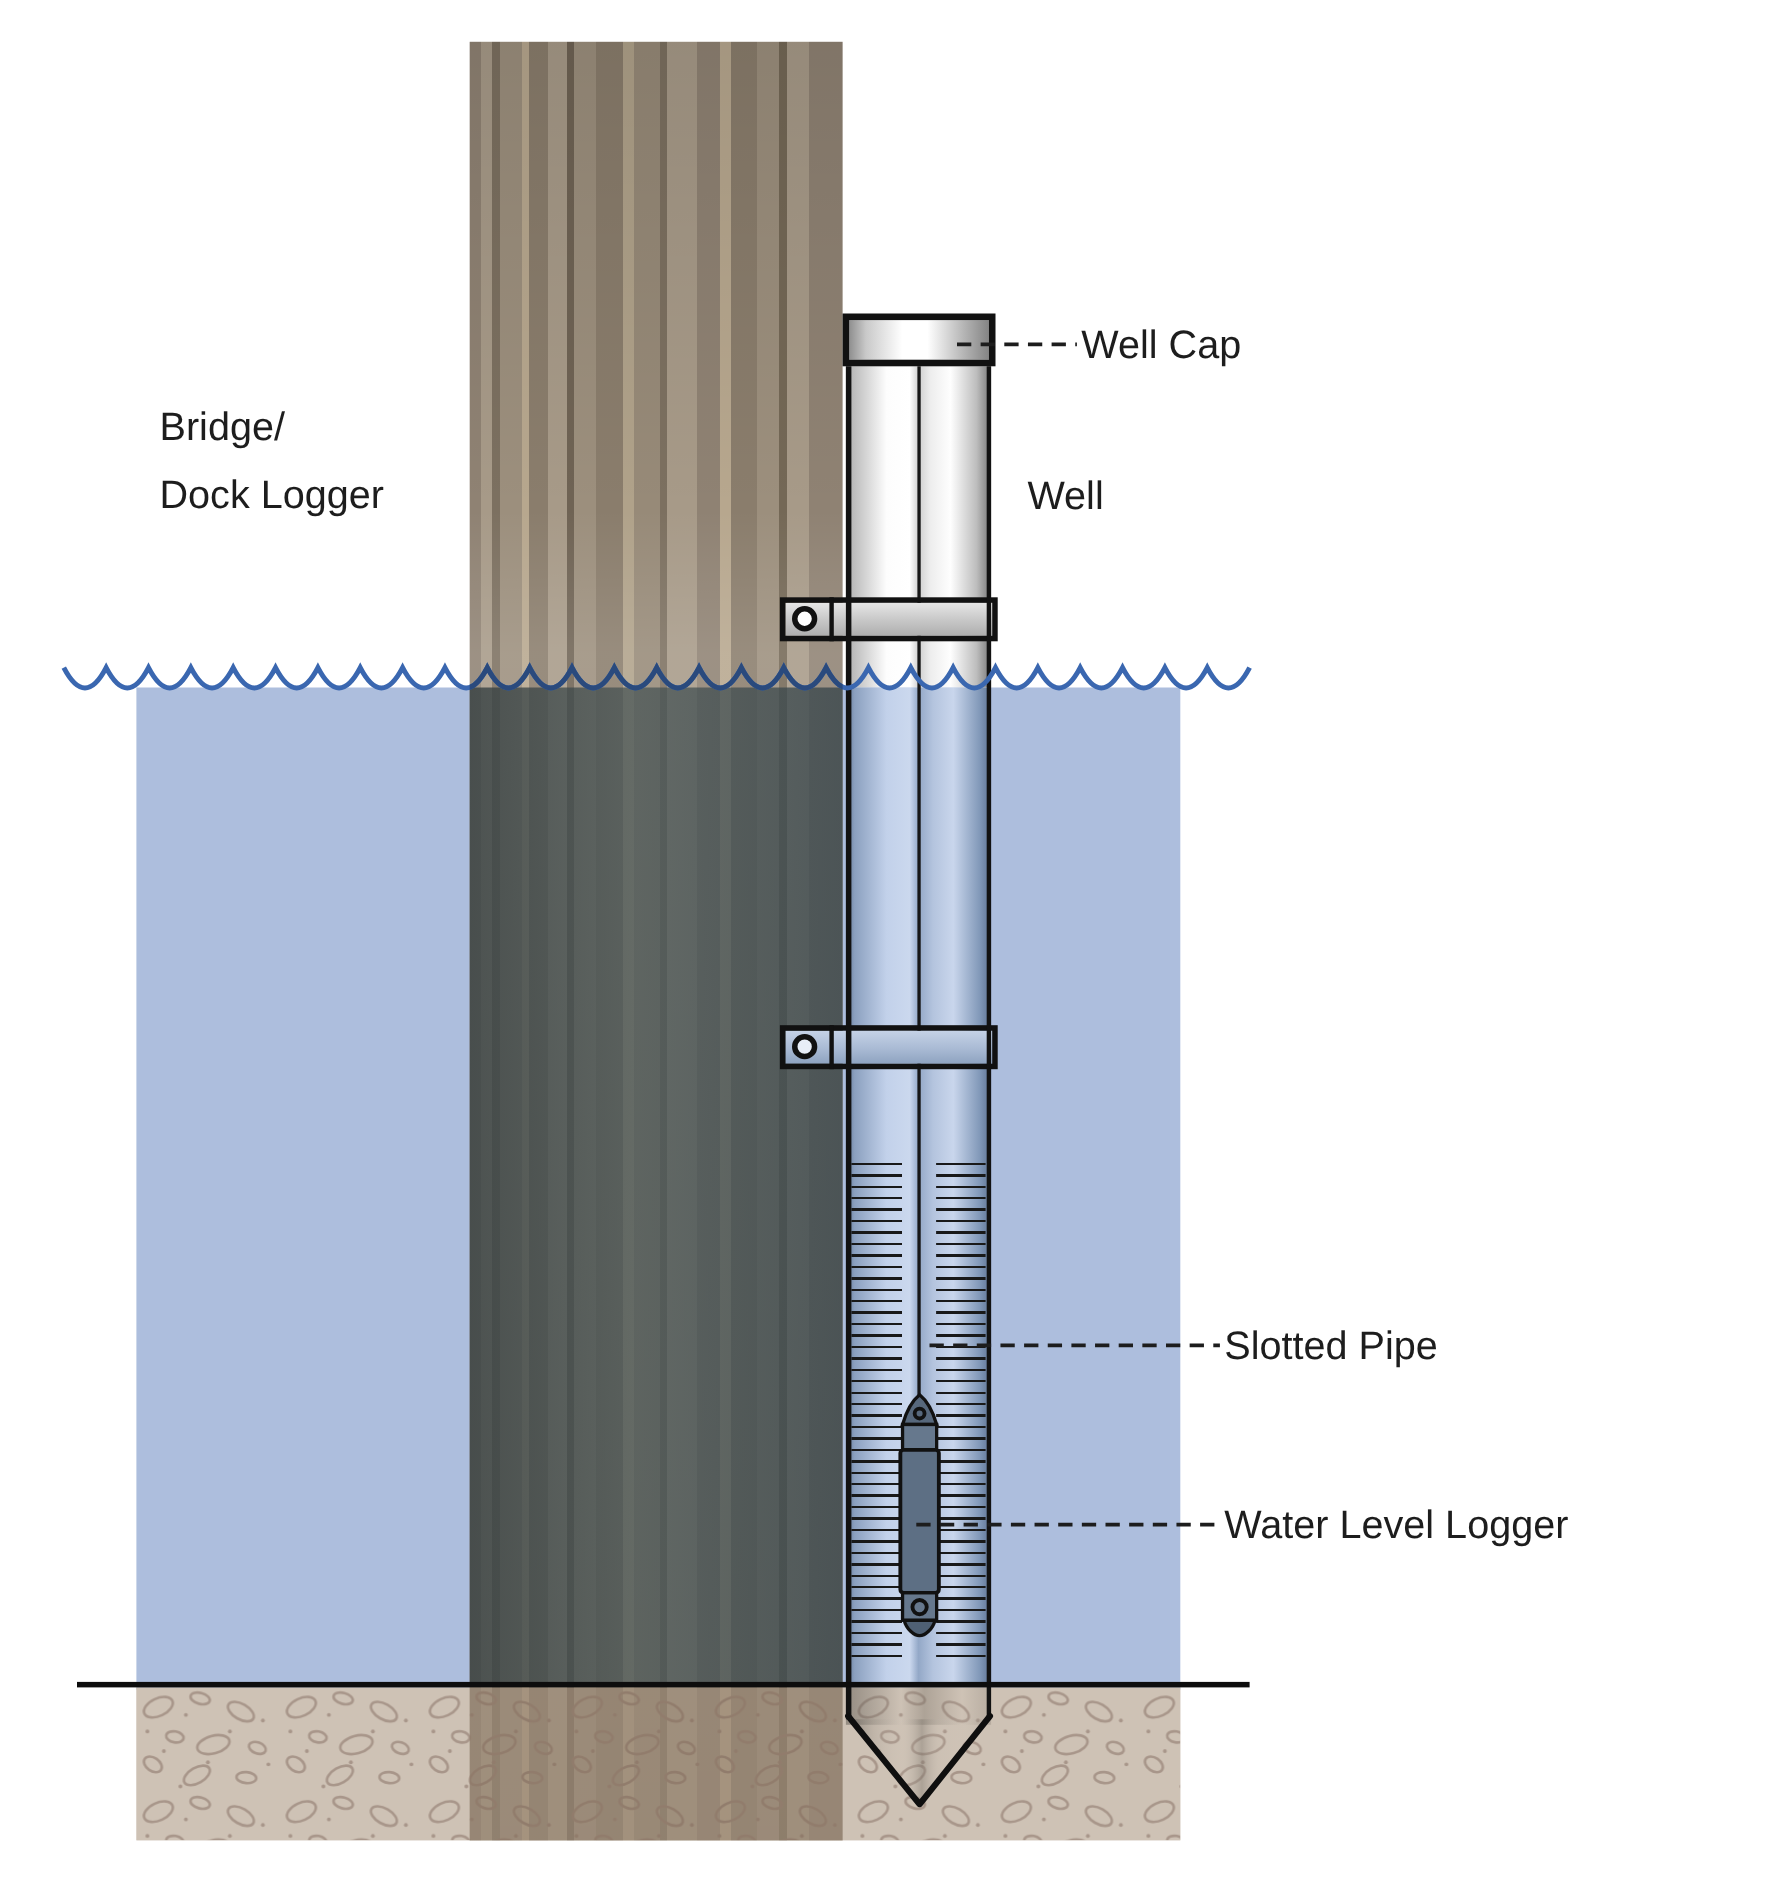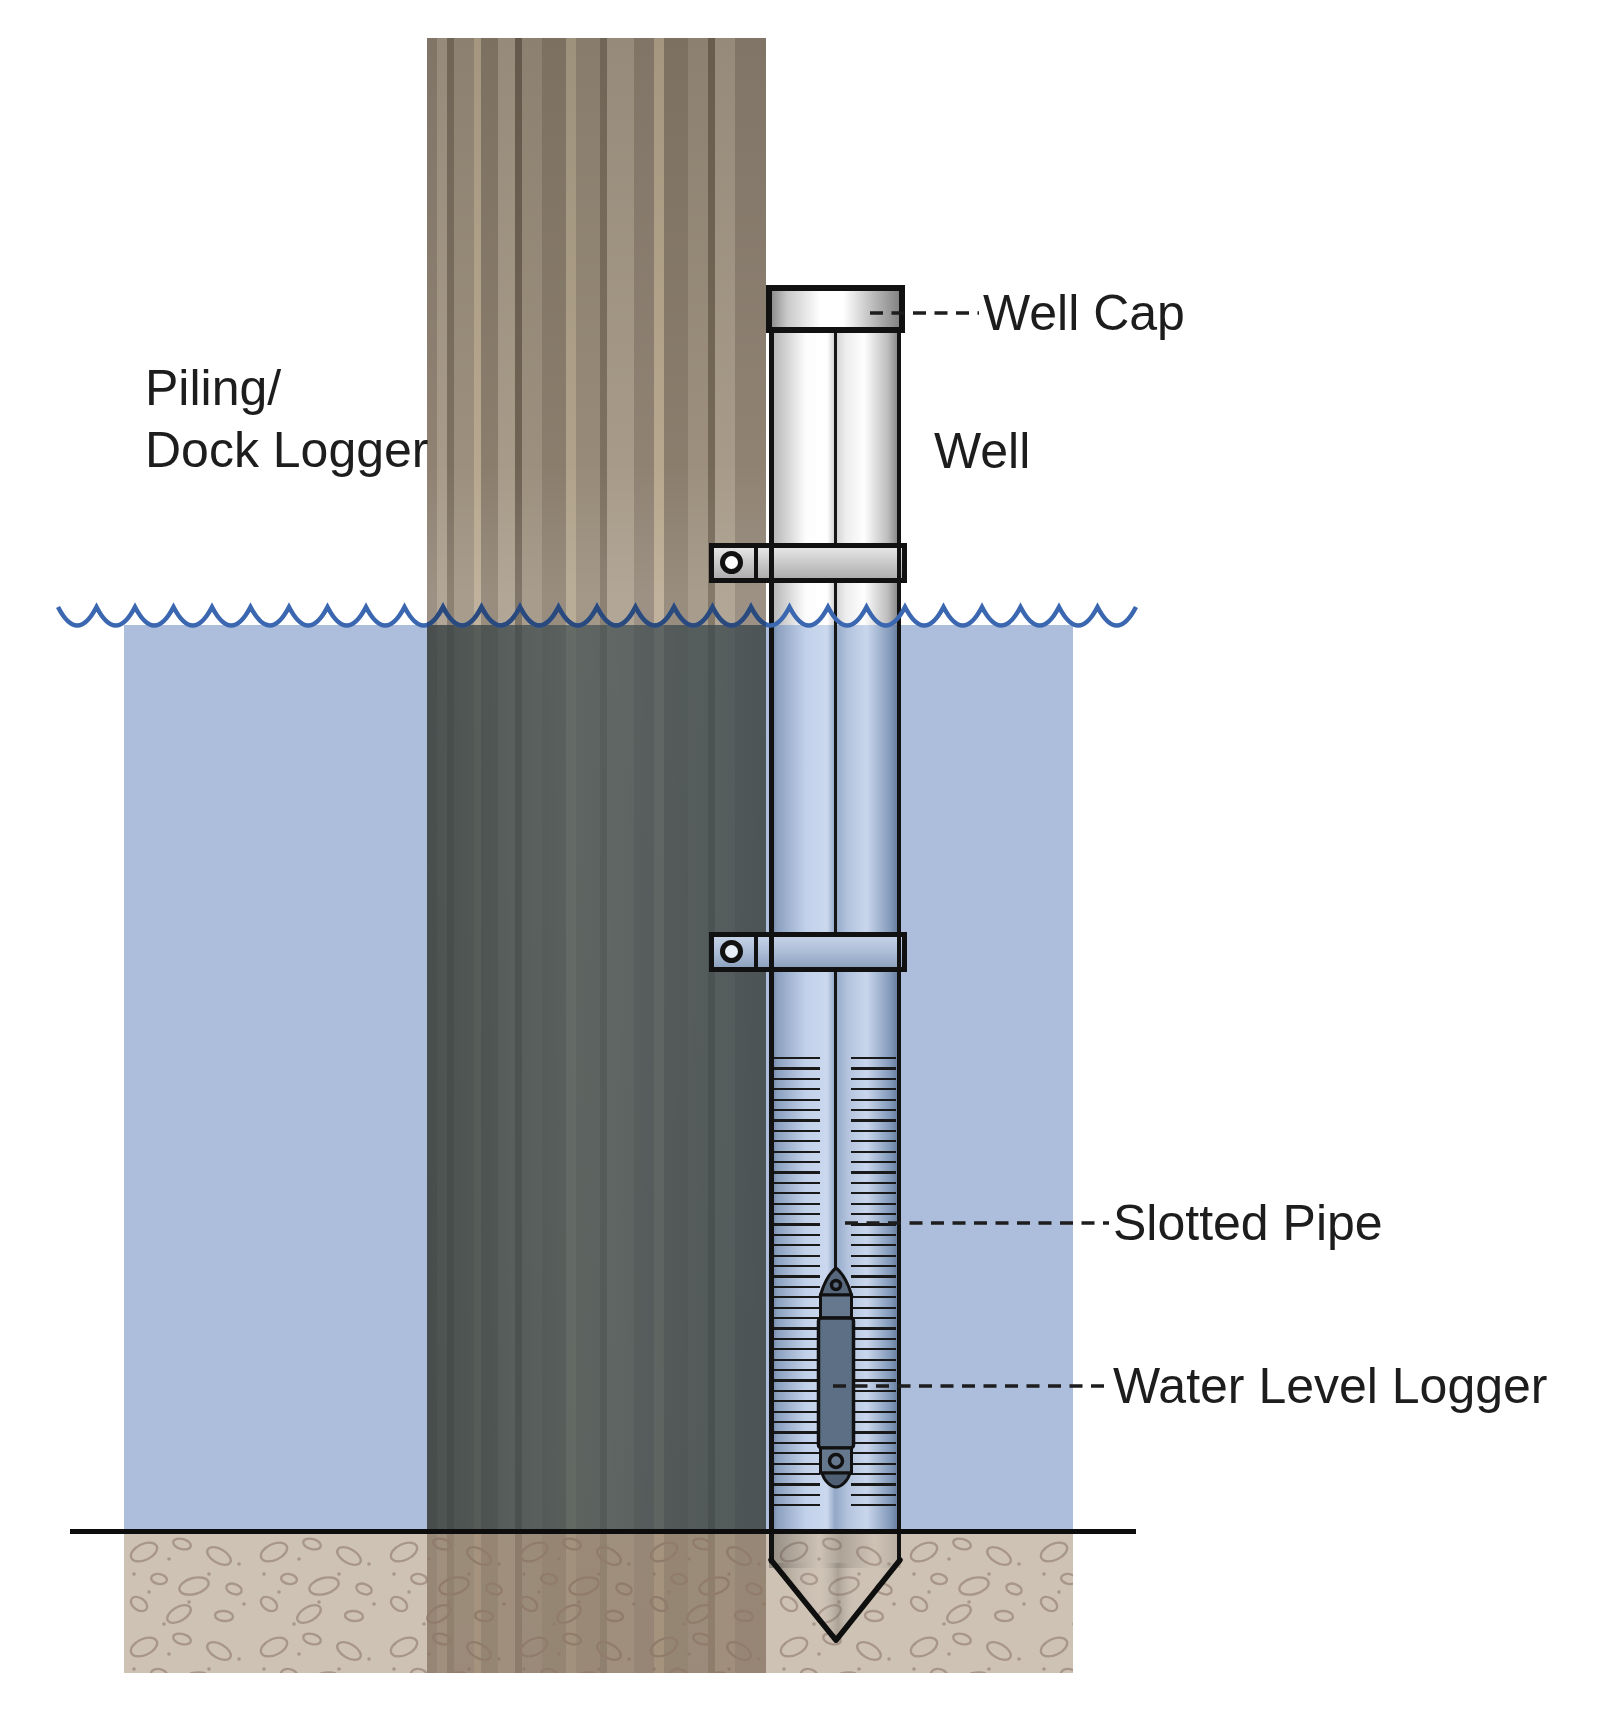--- a/index.html
+++ b/index.html
@@ -66,21 +66,21 @@
 
   svg.overlay{left:0;top:0;width:1624px;height:1730px;z-index:7;pointer-events:none;}
   svg.logger-svg{z-index:5;}
   svg.tip-svg{z-index:4;}
   svg.tipstroke-svg{z-index:6;}
 
   
   .sediment-line{left:70px;top:1529px;width:1066px;height:5px;background:#0d0d0d;z-index:7;}
 
   
-  .lbl{color:var(--label-ink,#1d1d1d);font-size:50px;line-height:62px;white-space:nowrap;z-index:8;}
+  .lbl{color:var(--label-ink,#1d1d1d);font-size:36px;line-height:62px;white-space:nowrap;z-index:8;}
   .lbl-piling{left:145px;top:357px;}
   .lbl-wellcap{left:983px;top:283px;line-height:60px;}
   .lbl-well{left:917px;top:421px;line-height:60px;margin-left:17px;}
   .lbl-slotted{left:1113px;top:1193px;line-height:60px;}
   .lbl-logger{left:1113px;top:1356px;line-height:60px;}
 </style>
 </head>
 <body>
 
 <div class="canvas">
@@ -190,21 +190,21 @@
 
   <svg class="abs overlay" viewBox="0 0 1624 1730">
     <g style="stroke:var(--label-ink,#1d1d1d);stroke-width:3.5;" stroke-dasharray="13 8.5" fill="none">
       <line x1="870" y1="313" x2="979" y2="313"></line>
       <line x1="845" y1="1223" x2="1109" y2="1223"></line>
       <line x1="833" y1="1386" x2="1109" y2="1386"></line>
     </g>
   </svg>
 
   <div class="abs lbl lbl-piling">
-    <div>Piling/</div>
+    <div>Bridge/</div>
     <div>Dock Logger</div>
   </div>
   <div class="abs lbl lbl-wellcap">Well Cap</div>
   <div class="abs lbl lbl-well">Well</div>
   <div class="abs lbl lbl-logger">Water Level Logger</div>
   <div class="abs lbl lbl-slotted">Slotted Pipe</div>
 
 </div>
 
 </body></html>

